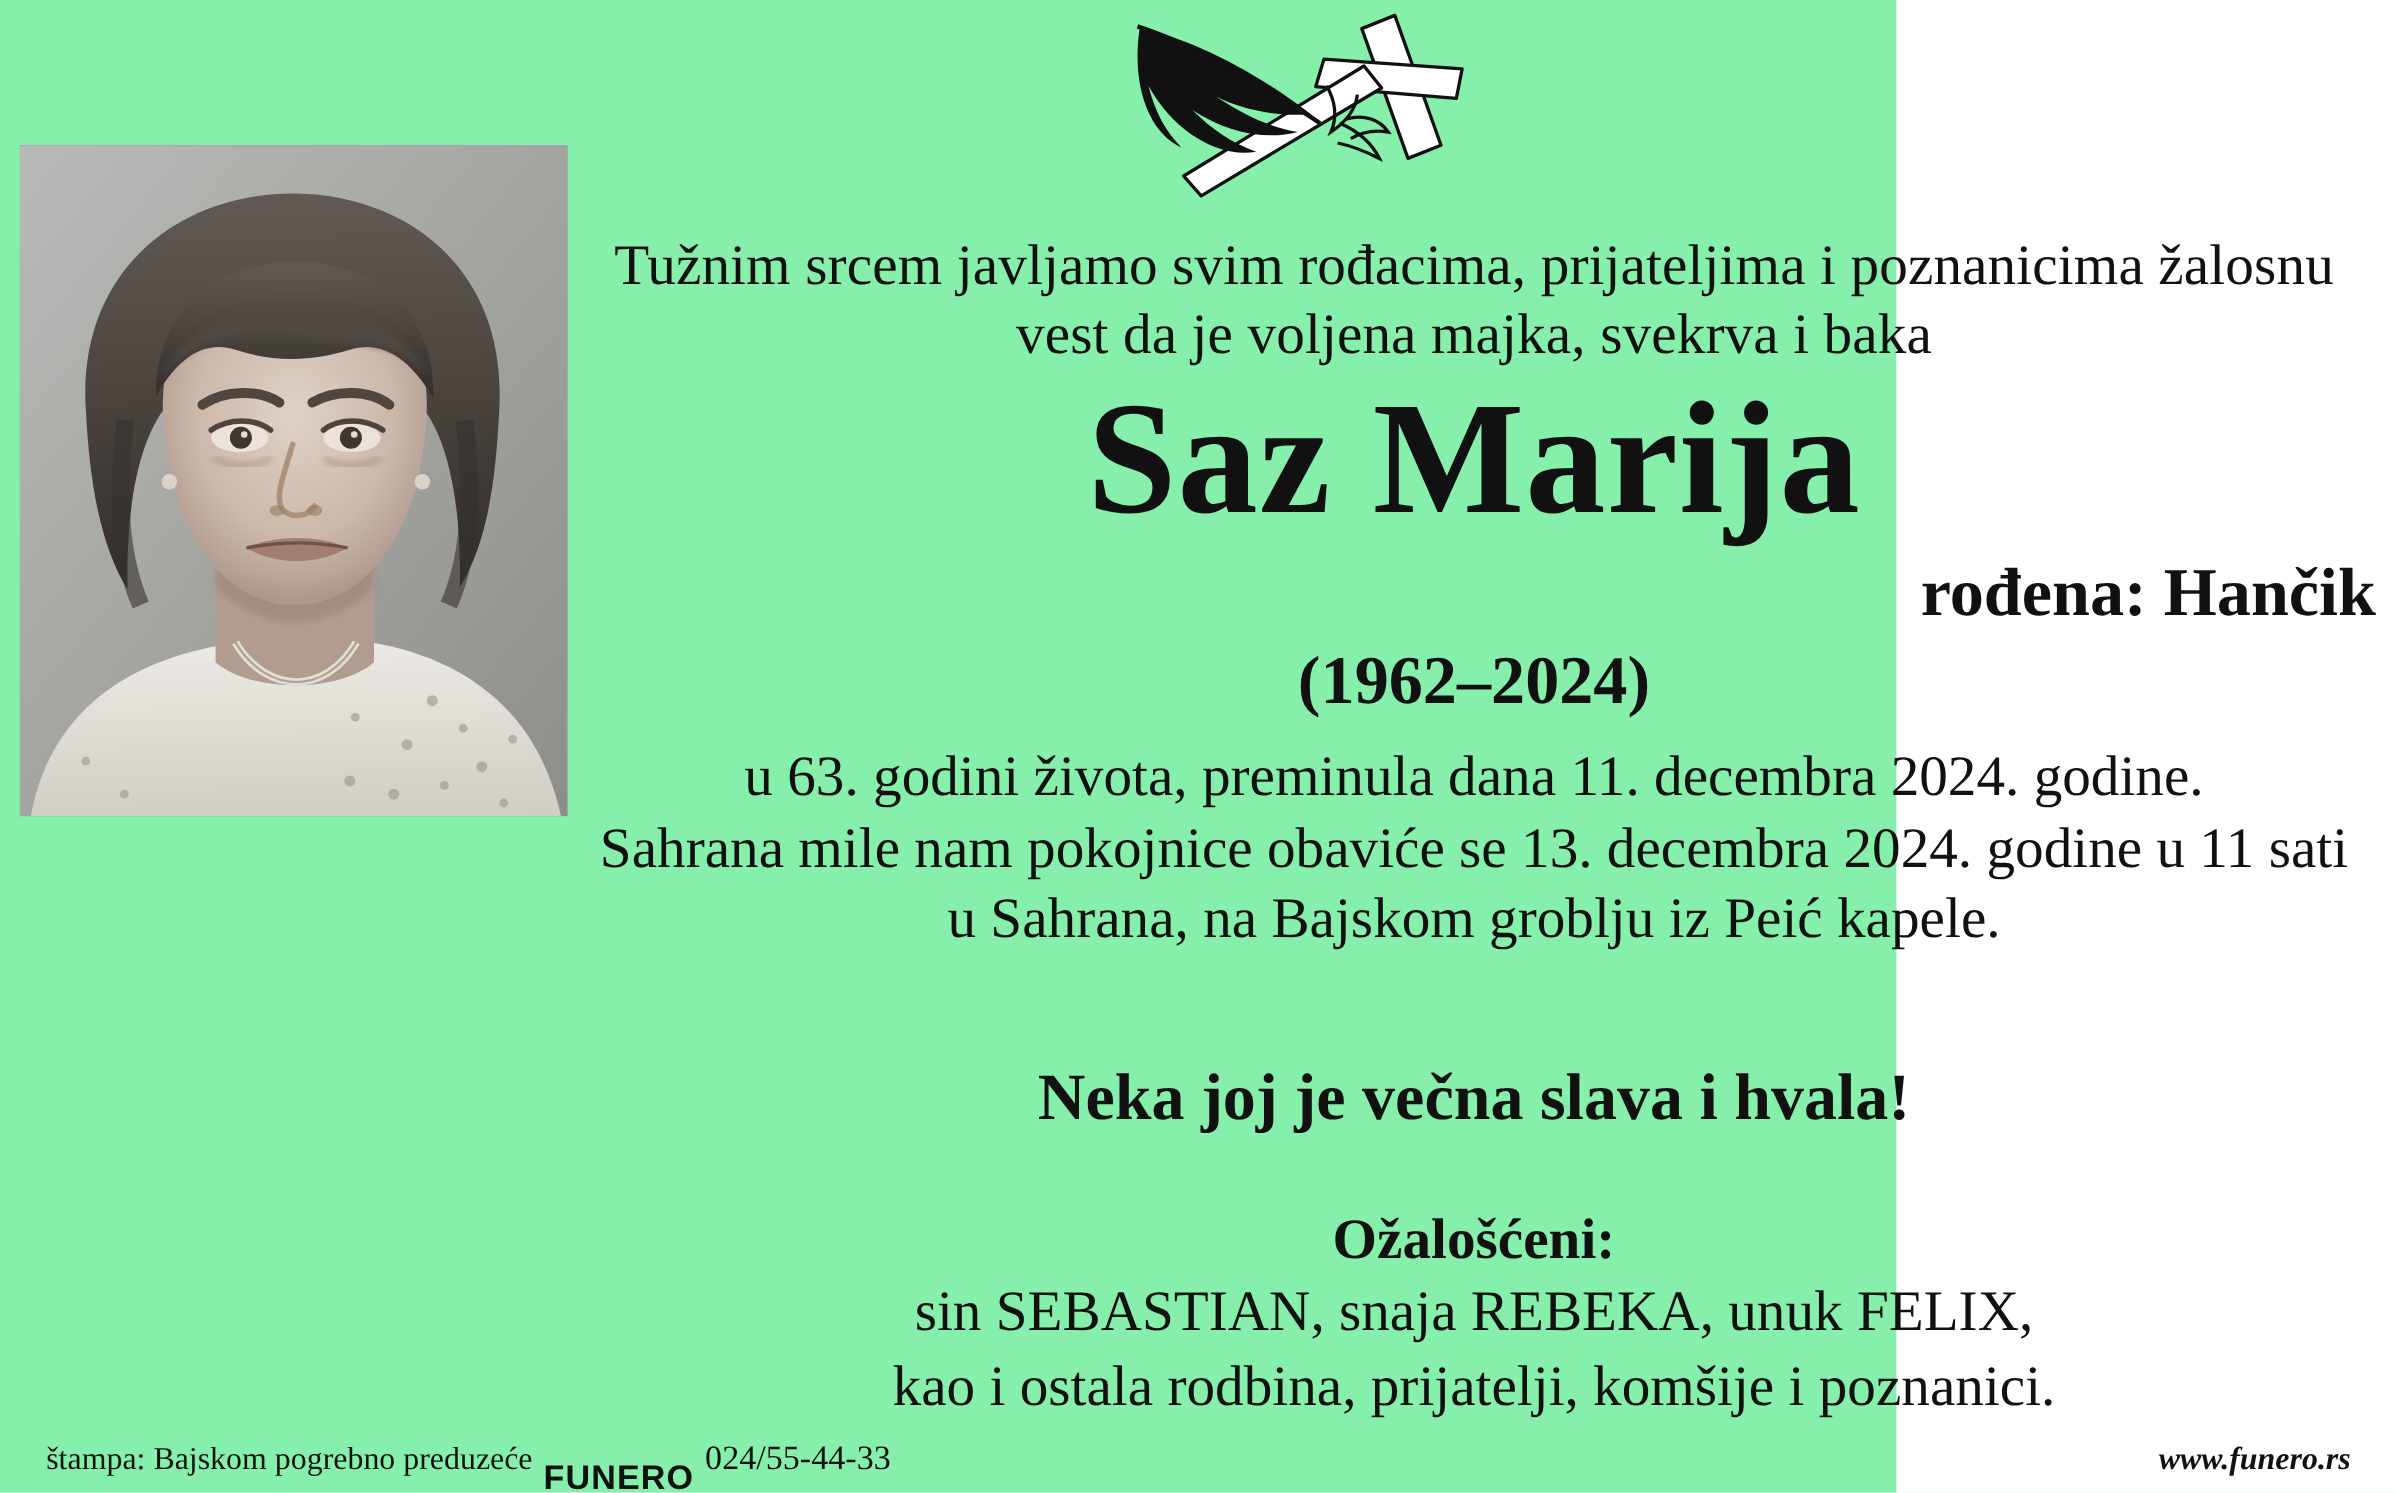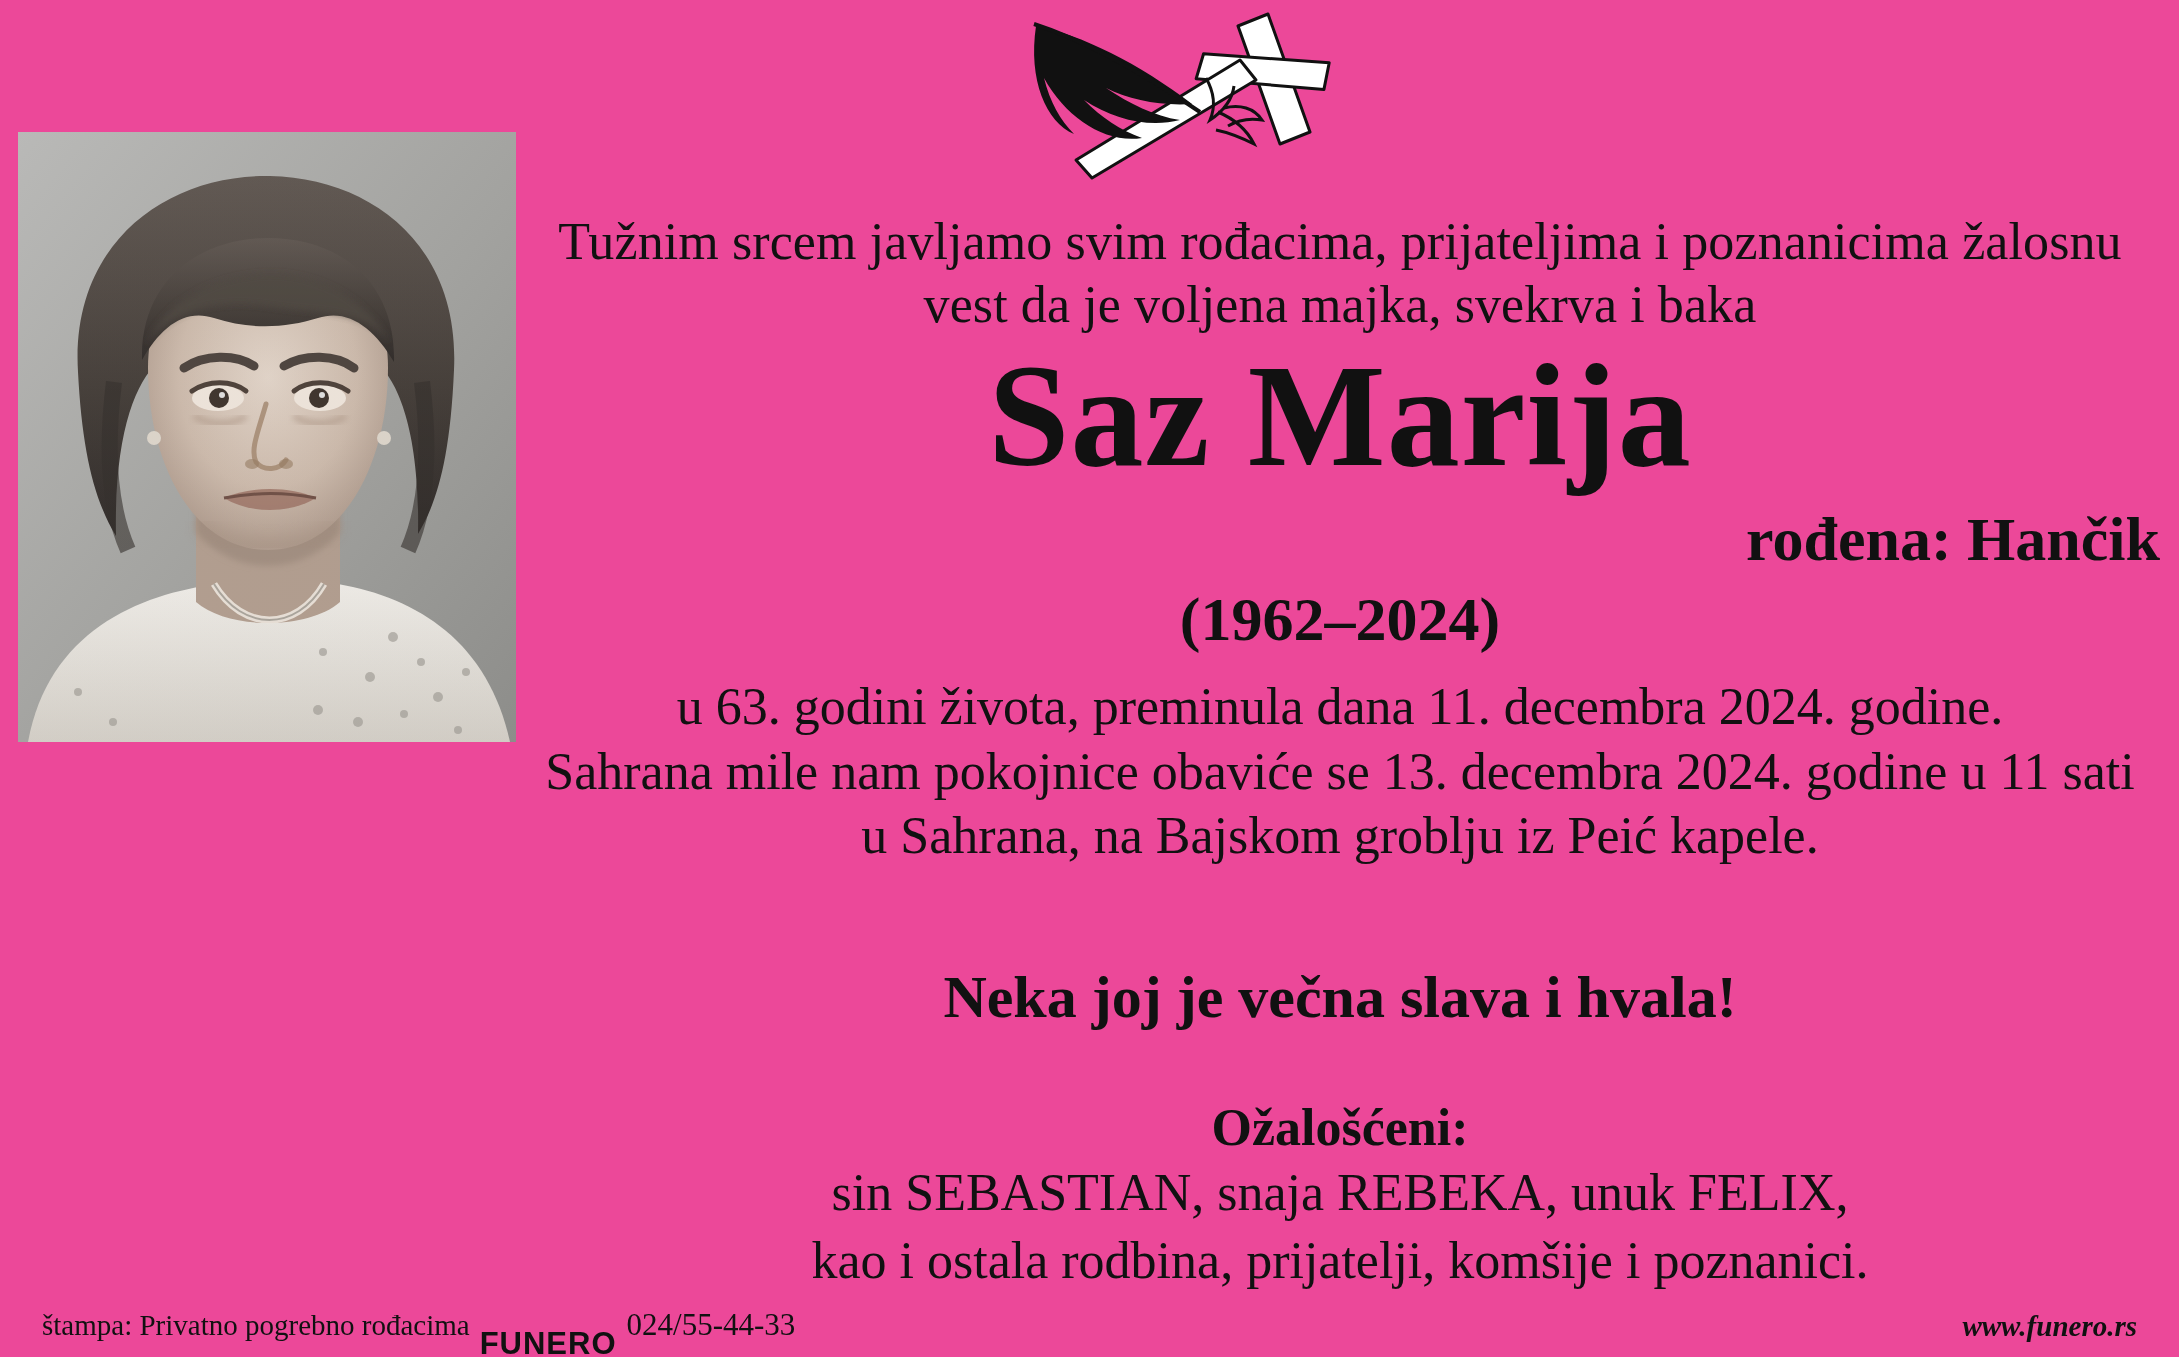--- a/index.html
+++ b/index.html
@@ -11,23 +11,23 @@
     width: 2179px;
     height: 1357px;
     font-family: "Liberation Serif", serif;
     color: #111111;
     position: relative;
     overflow: hidden;
   }
 
   .obituary {
     position: relative;
-    width: 2179px;
+    width: 1724px;
     height: 1357px;
-    background: #ec4899;
+    background: #86efac;
   }
 
   
   .portrait {
     position: absolute;
     left: 18px;
     top: 132px;
     width: 498px;
     height: 610px;
     overflow: hidden;
@@ -289,20 +289,20 @@
     <div class="details" style="margin-top:0">Sahrana mile nam pokojnice obaviće se 13. decembra 2024. godine u 11 sati</div>
     <div class="details" style="margin-top:0">u Sahrana, na Bajskom groblju iz Peić kapele.</div>
     <div class="farewell">Neka joj je večna slava i hvala!</div>
     <div class="mourners-title">Ožalošćeni:</div>
     <div class="mourners">sin SEBASTIAN, snaja REBEKA, unuk FELIX,</div>
     <div class="mourners">kao i ostala rodbina, prijatelji, komšije i poznanici.</div>
   </div>
 
   <div class="footer">
     <div class="footer-left">
-      <span>štampa: Privatno pogrebno rođacima</span>
+      <span>štampa: Bajskom pogrebno preduzeće</span>
       <span class="footer-logo">FUNERO</span>
       <span class="footer-phone">024/55-44-33</span>
     </div>
     <div class="footer-right">www.funero.rs</div>
   </div>
 
 </div>
 
 </body></html>

